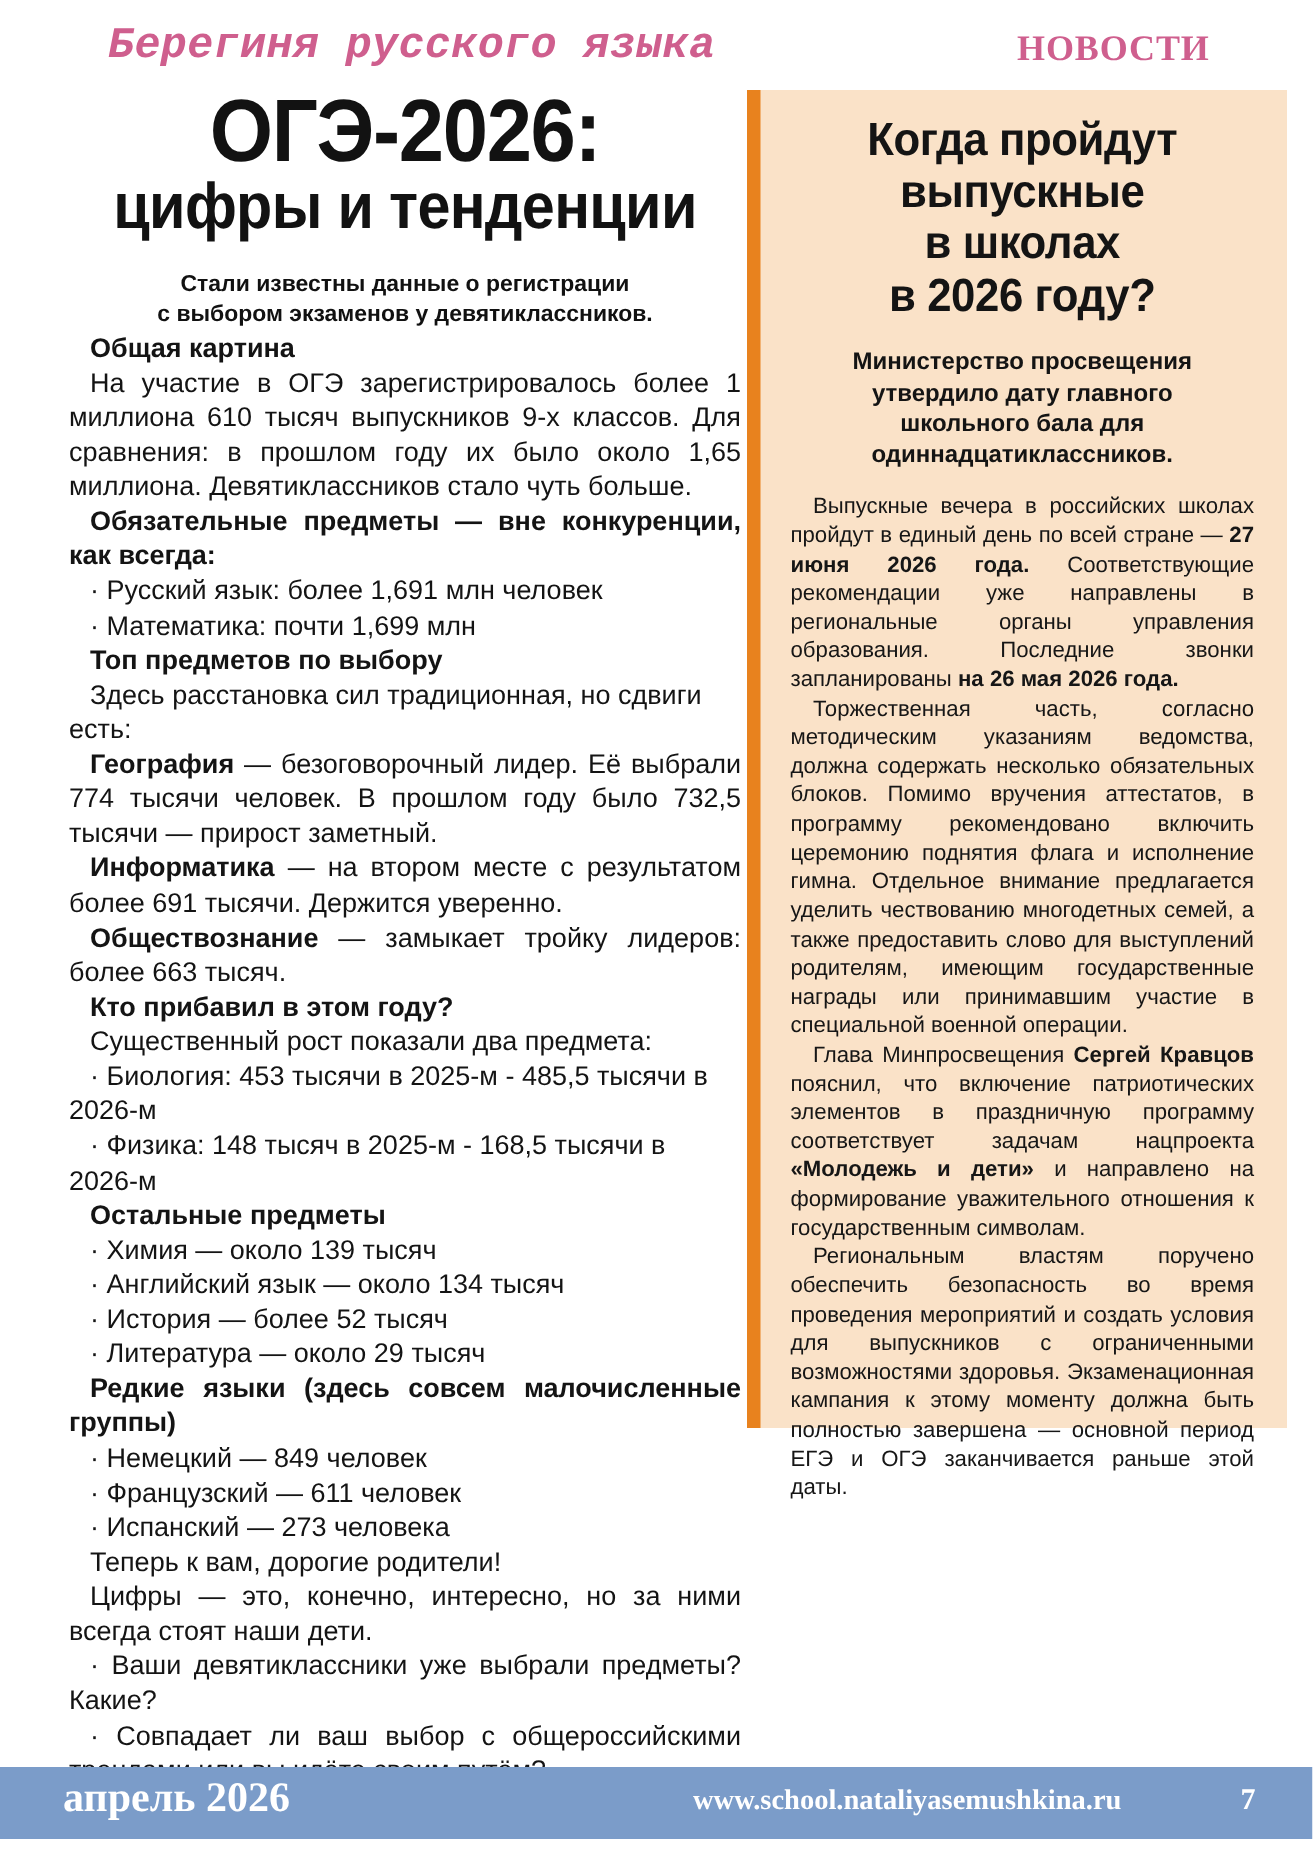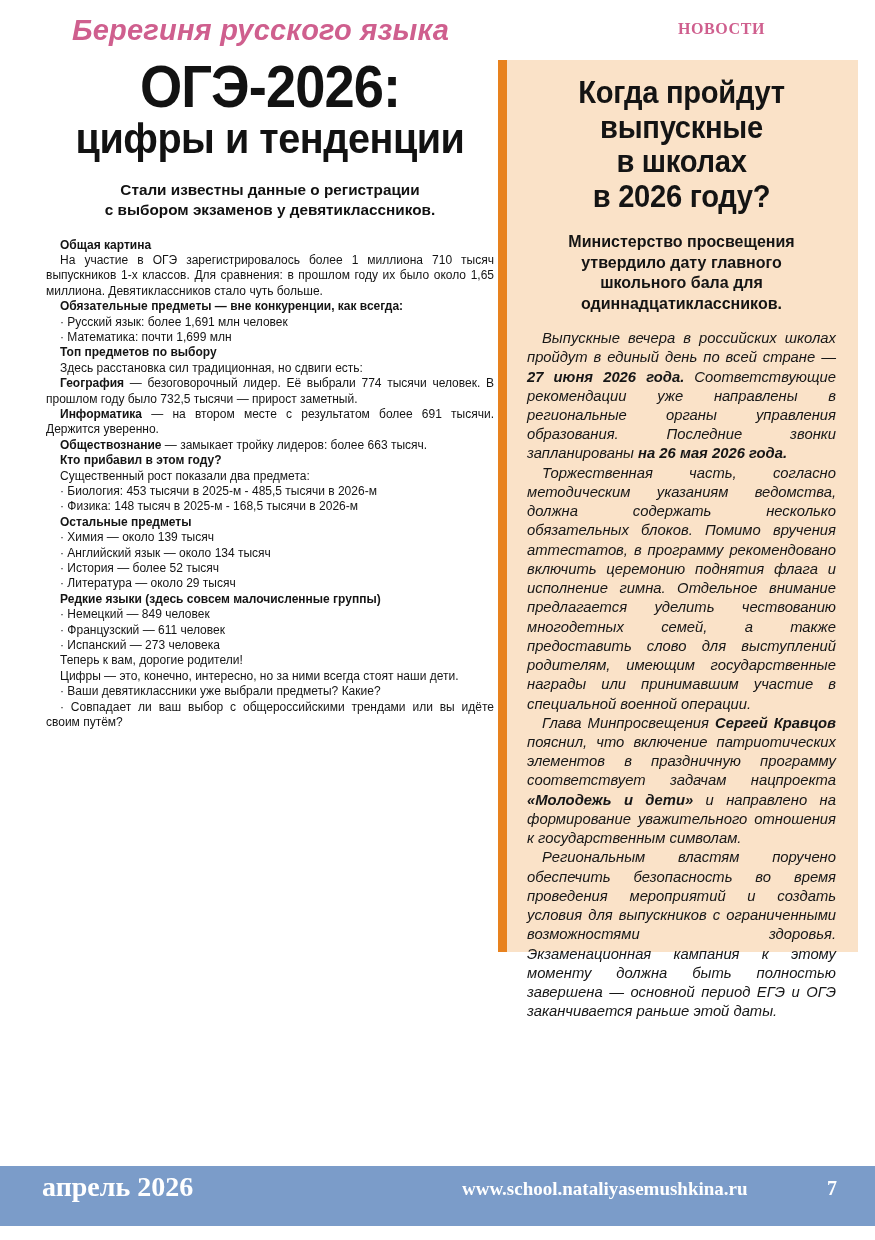--- a/index.html
+++ b/index.html
@@ -12,30 +12,30 @@
     overflow:hidden;
   }
   .page{width:875px;height:1240px;position:relative;box-sizing:border-box;}
 
   
   .masthead{
     position:absolute;left:0;top:14px;width:875px;height:40px;
   }
   .masthead-title{
     position:absolute;left:72px;top:0;
-    font-family:Liberation Sans, sans-serif;
+    font-family:Liberation Mono, monospace;
     font-style:italic;font-weight:bold;
     font-size:29px;color:#cf5f8e;
     letter-spacing:.2px;
     white-space:nowrap;
   }
   .masthead-section{
     position:absolute;left:678px;top:6px;
     font-family:"Liberation Serif", serif;
-    font-weight:bold;font-size:16px;color:#cf5f8e;
+    font-weight:bold;font-size:24px;color:#cf5f8e;
     letter-spacing:.6px;
   }
 
   
   .left-col{
     position:absolute;left:46px;top:60px;width:448px;
   }
   .headline{
     font-family:"Liberation Sans", sans-serif;
     font-weight:bold;color:#121212;
@@ -51,22 +51,21 @@
     margin-top:21px;
     text-align:center;
     font-size:15.3px;
     font-weight:bold;
     line-height:1.33;
     color:#111;
   }
   .deck div{white-space:nowrap;text-align:center;}
 
   .body-left{
-    margin-top:17px;
-    font-size:12px;
+    font-size:18px;
     line-height:1.285;
     text-align:justify;
     color:#141414;
   }
   .body-left p{margin:0;}
   .sub{font-weight:bold;text-indent:14px;}
   .para{text-indent:14px;}
   .bullet{text-indent:14px;}
   .nojust{text-align:left;}
   b{font-weight:bold;}
@@ -99,28 +98,27 @@
     line-height:1.3;
     color:#141414;
   }
   .right-deck div{white-space:nowrap;}
   .body-right{
     margin-top:14px;
     font-size:14.8px;
     line-height:1.3;
     text-align:justify;
     color:#161616;
-    font-style:italic;
   }
   .body-right p{margin:0;text-indent:15px;}
 
   
   .footer{
     position:absolute;left:0;bottom:14px;
-    width:875px;height:60px;
+    width:875px;height:48px;
     background:#7b9cc9;
   }
   .footer-date{
     position:absolute;left:42px;top:5px;
     font-family:"Liberation Serif", serif;
     font-weight:bold;font-size:28px;color:#ffffff;
   }
   .footer-url{
     position:absolute;left:462px;top:12px;
     font-family:"Liberation Serif", serif;
@@ -147,21 +145,21 @@
     <div class="headline headline-1">ОГЭ-2026:</div>
     <div class="headline headline-2">цифры и тенденции</div>
 
     <div class="deck">
       <div>Стали известны данные о регистрации</div>
       <div>с выбором экзаменов у девятиклассников.</div>
     </div>
 
     <div class="body-left">
       <p class="sub">Общая картина</p>
-      <p class="para">На участие в ОГЭ зарегистрировалось более 1 миллиона 710 тысяч выпускников 1-х классов. Для сравнения: в прошлом году их было около 1,65 миллиона. Девятиклассников стало чуть больше.</p>
+      <p class="para">На участие в ОГЭ зарегистрировалось более 1 миллиона 610 тысяч выпускников 9-х классов. Для сравнения: в прошлом году их было около 1,65 миллиона. Девятиклассников стало чуть больше.</p>
 
       <p class="sub">Обязательные предметы — вне конкуренции, как всегда:</p>
       <p class="bullet nojust">· Русский язык: более 1,691 млн человек</p>
       <p class="bullet nojust">· Математика: почти 1,699 млн</p>
 
       <p class="sub">Топ предметов по выбору</p>
       <p class="para nojust">Здесь расстановка сил традиционная, но сдвиги есть:</p>
 
       <p class="para"><b>География</b><span> — безоговорочный лидер. Её выбрали 774 тысячи человек. В прошлом году было 732,5 тысячи — прирост заметный.</span></p>
 

